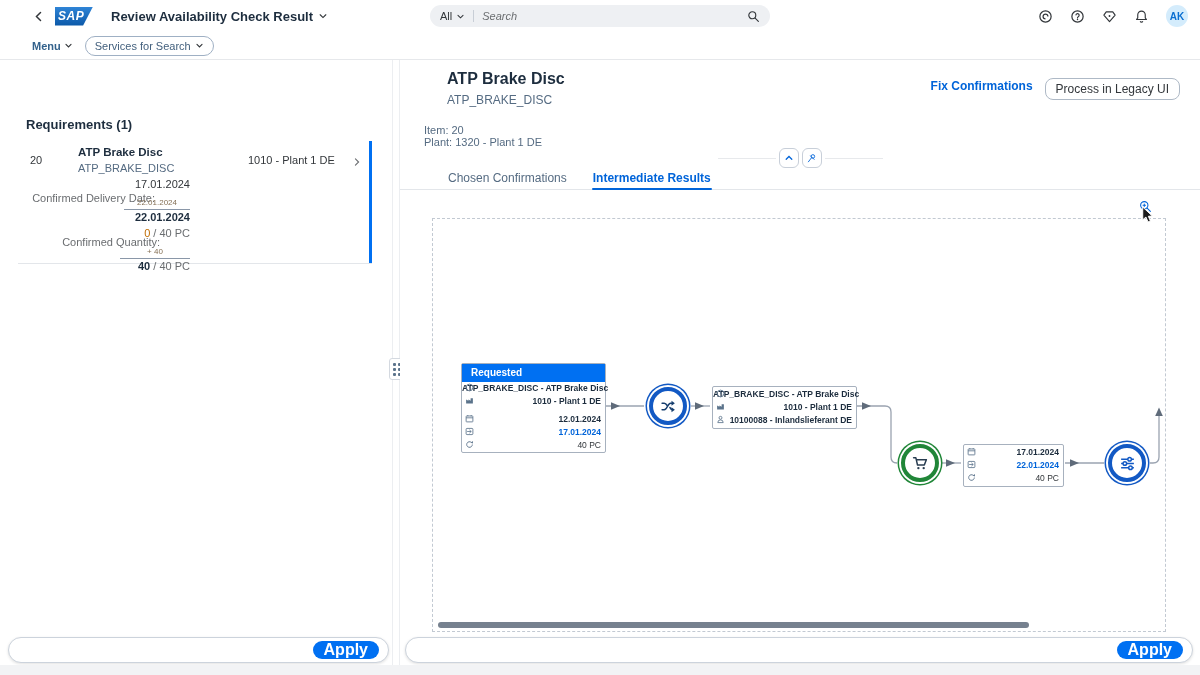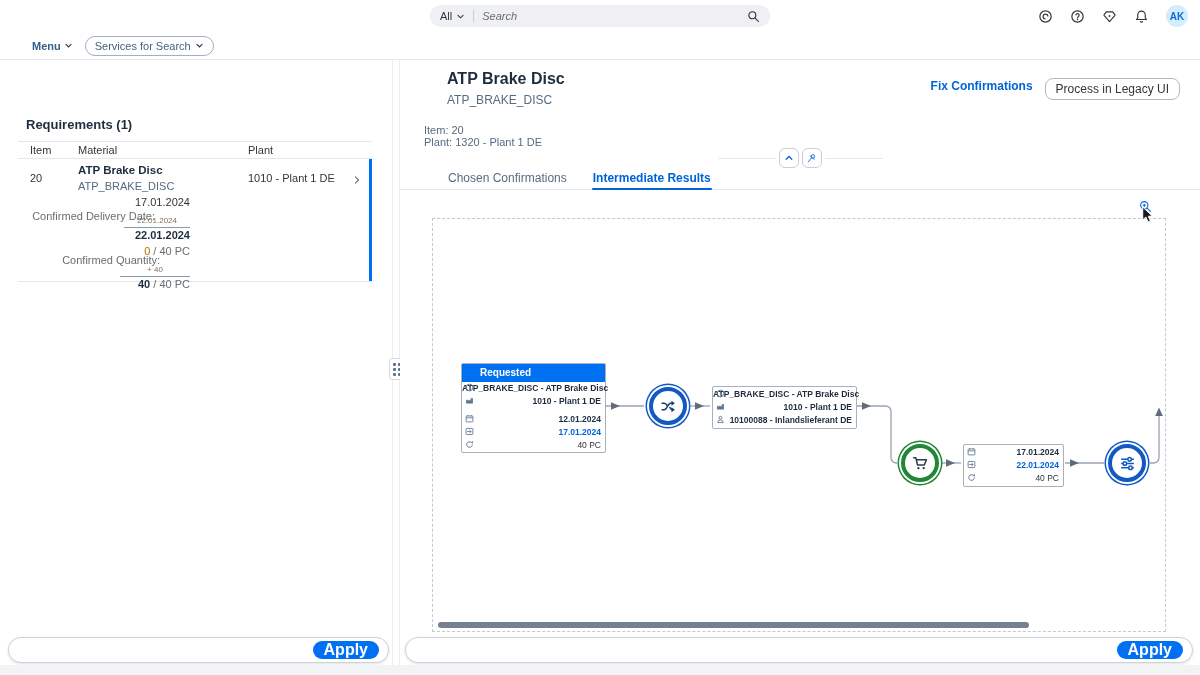--- a/index.html
+++ b/index.html
@@ -86,21 +86,21 @@
   .tab.active::after { content:""; position:absolute; left:0; right:0; bottom:-1px; height:2.5px; background:#0064d9; border-radius:2px; }
 
   
   .gtoolbar { position:absolute; top:140px; right:40px; display:flex; align-items:center; gap:9px; color:#0064d9;flex-direction:column; }
   .gtoolbar .zl { font-size:11px; color:#556b82; cursor:pointer; }
   .gtoolbar .iconbtn { color:#0064d9; }
   .cursor { position:absolute; left:741px; top:146px; z-index:6; pointer-events:none; }
   .dcontainer { position:absolute; left:32px; top:158px; width:734px; height:414px; border:1px dashed #c2c9d2; background:#fff; }
   .edges { position:absolute; left:0; top:0; }
   .gnode { position:absolute; border:1px solid #a7b1be; background:#fff; border-radius:2px; }
-  .req-header { background:#0070f2; color:#fff; font-size:10px; font-weight:700; height:18px; line-height:18px; padding-left:18px; }
+  .req-header { background:#0070f2; color:#fff; font-size:10px; font-weight:700; height:18px; line-height:18px; padding-left:9px; }
   .grow { position:relative; height:13px; line-height:13px; font-size:8.5px; text-align:right; padding-right:4px; white-space:nowrap; color:#32363a; }
   .grow .ric { position:absolute; left:3px; top:1px; color:#5b738b; }
   .grow.b { font-weight:700; color:#1d2d3e; }
   .grow.blue { font-weight:700; color:#0064d9; }
   .ggap { height:5px; }
   .n-requested { left:28px; top:144px; width:145px; }
   .n-supplier { left:279px; top:167px; width:145px; padding:1px 0; }
   .n-result { left:530px; top:225px; width:101px; padding:1px 0; }
   .gcircle { position:absolute; width:38px; height:38px; border-radius:50%; background:#fff; display:flex; align-items:center; justify-content:center; cursor:pointer; }
   .c-blue { border:4px solid #1259c4; box-shadow:0 0 0 2px #fff, 0 0 0 3.5px #1259c4; color:#163e6e; }
@@ -109,20 +109,36 @@
   .ccg { left:468px; top:225px; }
   .cc2 { left:675px; top:225px; color:#1259c4; }
   .hscroll { position:absolute; left:5px; bottom:3px; width:591px; height:6px; background:#76818f; border-radius:3px; cursor:pointer; }
 </style>
 </head>
 <body>
 
 <div class="app">
 
   <header class="shell">
+    <div class="shell-left">
+      <button class="iconbtn">
+        <svg width="13" height="13" viewBox="0 0 16 16">
+            <path d="M10.5 3 L5.5 8 L10.5 13" stroke="currentColor" stroke-width="1.8" fill="none" stroke-linecap="round"></path>
+          </svg>
+      </button>
+      <div class="sap-logo">
+          <span>SAP</span>
+        </div>
+      <button class="app-title-btn">
+        <span class="t">Review Availability Check Result</span>
+        <svg class="caret" width="10" height="10" viewBox="0 0 16 16">
+            <path d="M3.5 6 L8 10.5 L12.5 6" stroke="currentColor" stroke-width="1.8" fill="none" stroke-linecap="round"></path>
+          </svg>
+      </button>
+    </div>
 
     <div class="search">
       <span class="scope">
         <span>All</span>
         <svg class="caret" width="9" height="9" viewBox="0 0 16 16">
             <path d="M3.5 6 L8 10.5 L12.5 6" stroke="currentColor" stroke-width="1.8" fill="none" stroke-linecap="round"></path>
           </svg>
       </span>
       <span class="sep"></span>
       <input placeholder="Search" style="">
@@ -178,25 +194,20 @@
         </svg>
     </button>
   </div>
 
   <div class="bodyrow">
 
     <aside class="left-panel">
       <h2 class="req-heading">Requirements (1)</h2>
 
       <div class="req-table">
-        <div class="thead">
-          <span class="th-item">Item</span>
-          <span class="th-mat">Material</span>
-          <span class="th-plant">Plant</span>
-        </div>
 
         <div class="trow">
           <span class="cell c-item">20</span>
           <span class="cell c-matname">ATP Brake Disc</span>
           <span class="cell c-matcode">ATP_BRAKE_DISC</span>
           <span class="cell c-plant">1010 - Plant 1 DE</span>
           <span class="row-chev">
             <svg width="10" height="10" viewBox="0 0 16 16">
                 <path d="M5.5 3 L10.5 8 L5.5 13" stroke="currentColor" stroke-width="1.8" fill="none" stroke-linecap="round"></path>
               </svg>

